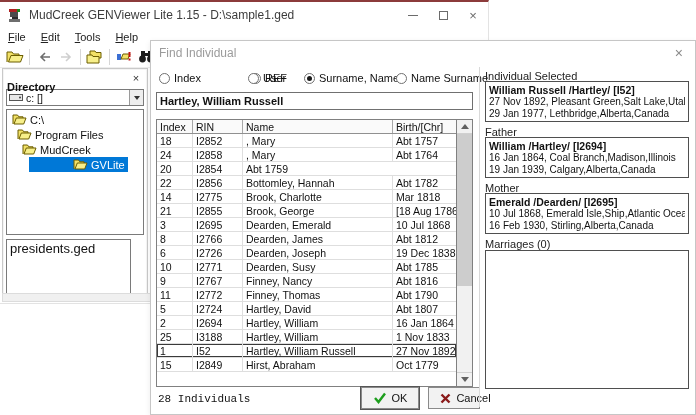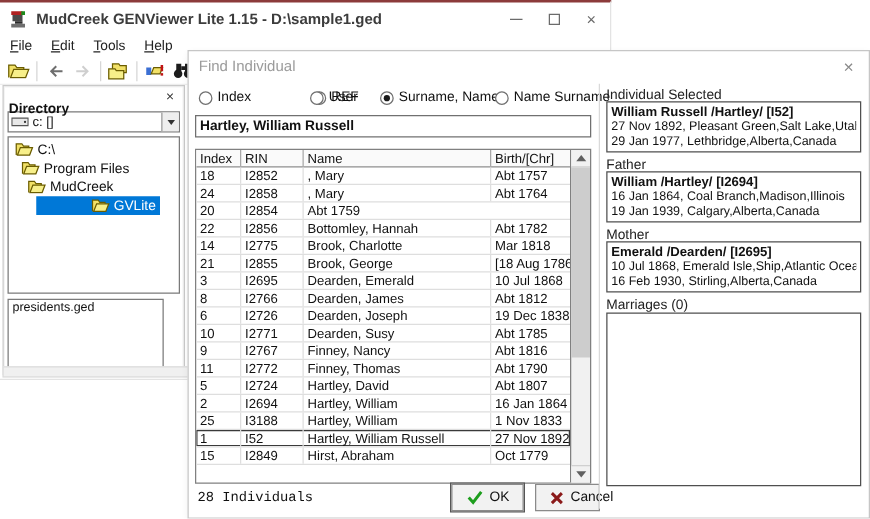--- a/index.html
+++ b/index.html
@@ -4,21 +4,21 @@
 <style>
   * { margin:0; padding:0; box-sizing:border-box; }
   html,body { width:696px; height:415px; background:#fff; font-family:"Liberation Sans", sans-serif; }
   .screen { position:relative; width:696px; height:415px; overflow:hidden; background:#fff; }
 
   
   .main-window { position:absolute; left:0; top:0; width:489px; height:304px; background:#fff;
                  border-top:2px solid #8c3b3b; border-right:1px solid #e3e3e3; border-bottom:1px solid #e3e3e3; }
   .titlebar { height:26px; display:flex; align-items:center; padding-left:7px; }
   .app-icon { width:16px; height:15px; flex:0 0 auto; }
-  .title-text { font-size:12px; color:#3c3c3c; margin-left:6px; white-space:nowrap;font-weight:bold; }
+  .title-text { font-size:12px; color:#3c3c3c; margin-left:6px; white-space:nowrap; }
   .win-controls { margin-left:auto; display:flex; height:100%; }
   .win-btn { width:30px; display:flex; align-items:center; justify-content:center; color:#6b6b6b; }
   .glyph-min { width:10px; border-top:1px solid #6b6b6b; display:block; }
   .glyph-max { width:9px; height:9px; border:1px solid #6b6b6b; display:block; }
   .glyph-close { font-size:13px; line-height:1; color:#6b6b6b; }
 
   .menubar { height:18px; display:flex; align-items:center; padding-left:8px; gap:15px; }
   .menu-item { font-size:11px; color:#222; display:inline-block; }
   .menu-item::first-letter { text-decoration:underline; }
 
@@ -34,21 +34,21 @@
   .dir-close { margin-left:auto; font-size:11px; color:#333; width:14px; text-align:center; }
   .drive-combo { height:17px; margin:2px 3px 3px 3px; border:1px solid #7a7a7a; display:flex; align-items:center; padding-left:2px; background:#fff; }
   .drive-combo-text { font-size:10.5px; color:#111; margin-left:3px; }
   .combo-arrow { margin-left:auto; width:14px; height:100%; border-left:1px solid #9a9a9a; background:#eee; display:flex; align-items:center; justify-content:center; }
   .combo-arrow::after { content:""; border:3px solid transparent; border-top:4px solid #333; margin-top:3px; }
   .dir-tree { height:126px; margin:0 3px; border:1px solid #7a7a7a; background:#fff; padding-top:2px; overflow:hidden; }
   .tree-item { height:15px; display:flex; align-items:center; font-size:11px; color:#111; }
   .tree-item .ti-inner { display:flex; align-items:center; gap:3px; padding:0 3px 0 1px; height:15px; }
   .t0 { padding-left:4px; } .t1 { padding-left:9px; } .t2 { padding-left:14px; } .t3 { padding-left:22px; }
   .tree-item.selected .ti-inner { background:#0078d7; color:#fff;padding-left:44px; }
-  .file-list { height:58px; margin:4px 16px 0 3px; border:1px solid #7a7a7a; background:#fff; font-size:10px; color:#111; padding:1px 3px; }
+  .file-list { height:58px; margin:4px 16px 0 3px; border:1px solid #7a7a7a; background:#fff; font-size:13px; color:#111; padding:1px 3px; }
   .win-status { position:absolute; left:2px; bottom:1px; width:483px; height:9px; background:#f0f0f0; border:1px solid #dcdcdc; }
 
   
   .dialog { position:absolute; left:150px; top:40px; width:546px; height:375px; background:#fff;
             border:1px solid #c6c6c6; box-shadow:0 2px 6px rgba(0,0,0,0.08); }
   .dlg-titlebar { height:24px; display:flex; align-items:center; padding:0 12px 0 8px;gap:45px; }
   .dlg-title { font-size:12px; color:#9b9b9b; }
   .dlg-close { margin-left:auto; font-size:14px; color:#8a8a8a; }
 
   .radio-group { position:absolute; top:31px; display:flex; align-items:center; gap:4px; }

